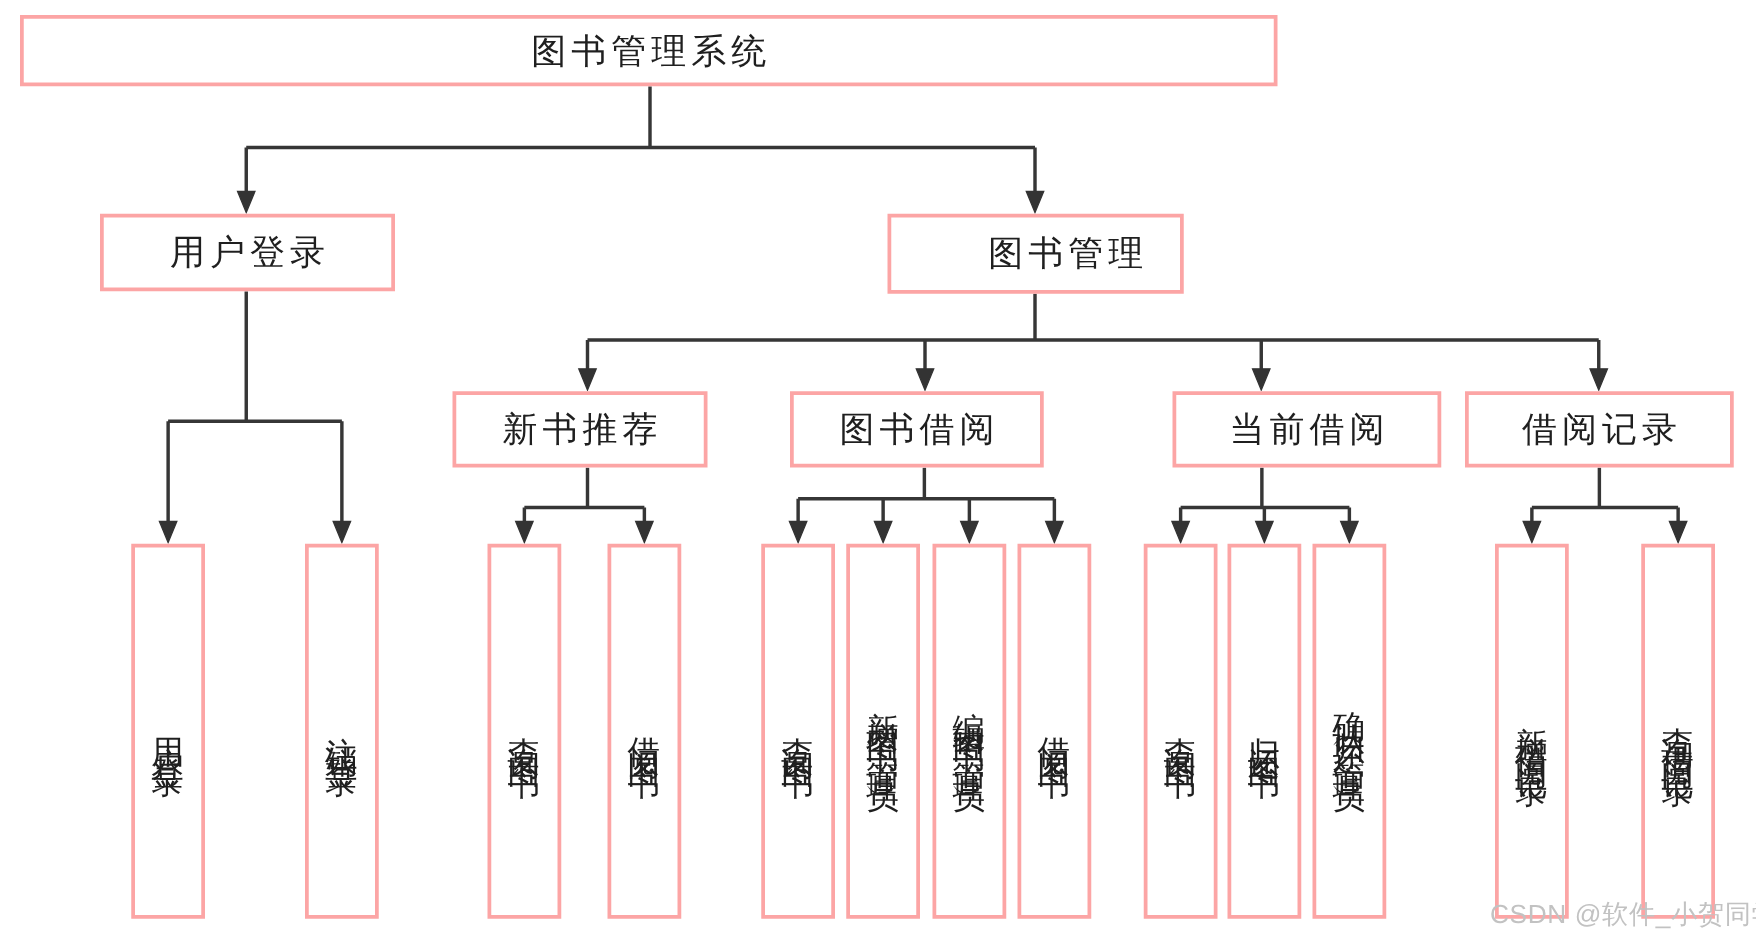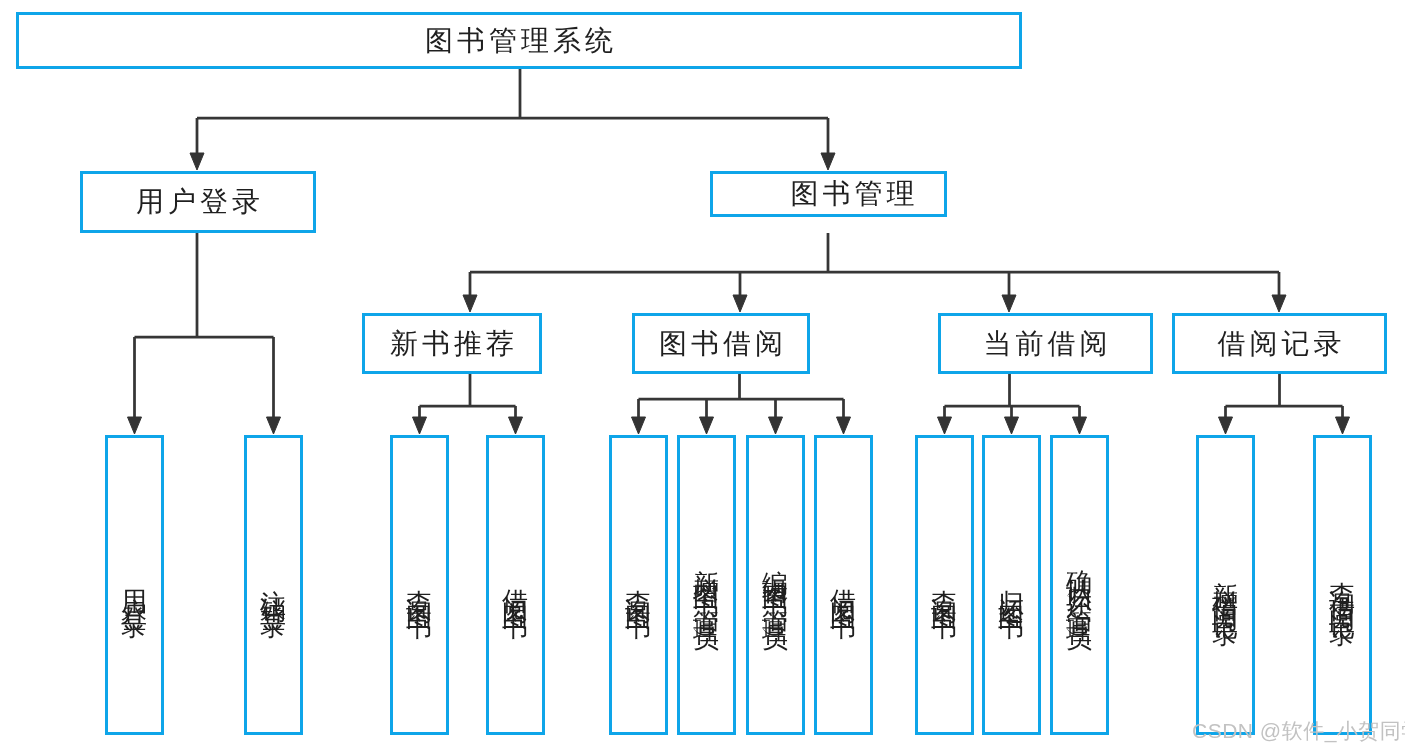--- a/index.html
+++ b/index.html
@@ -16,21 +16,21 @@
   }
   .wires {
     position: absolute; left: 0; top: 0;
     width: 1405px; height: 747px;
   }
   .wires path { stroke: #363636; stroke-width: 2.75; fill: none; }
   .wires polygon { fill: #333333; stroke: #333333; }
   .hbox, .vbox {
     position: absolute;
     background: #ffffff;
-    border: 3px solid #0ea5e9;
+    border: 3px solid #fca5a5;
     box-sizing: border-box;
     display: flex;
     align-items: center;
     justify-content: center;
     color: #1f1f1f;
   }
   .hbox {
     font-size: 28px;
     letter-spacing: 4px;
     text-indent: 4px;
@@ -85,24 +85,24 @@
       <polygon points="1004.5,417 1018.5,417 1011.5,434"></polygon>
       <polygon points="1072.5,417 1086.5,417 1079.5,434"></polygon>
       <polygon points="1218.5,417 1232.5,417 1225.5,434"></polygon>
       <polygon points="1335.5,417 1349.5,417 1342.5,434"></polygon>
     </g>
   </svg>
 
   <div class="hbox" style="left:16px; top:12px; width:1006px; height:57px;">图书管理系统</div>
 
   <div class="hbox" style="left:80px; top:171px; width:236px; height:62px;">用户登录</div>
-  <div class="hbox" style="left:710px; top:171px; width:237px; height:46px;padding-left:48px;">图书管理</div>
+  <div class="hbox" style="left:710px; top:171px; width:237px; height:64px;padding-left:48px;">图书管理</div>
 
-  <div class="hbox" style="left:362px; top:313px; width:180px; height:61px;">新书推荐</div>
-  <div class="hbox" style="left:632px; top:313px; width:178px; height:61px;">图书借阅</div>
+  <div class="hbox" style="left:362px; top:313px; width:204px; height:61px;">新书推荐</div>
+  <div class="hbox" style="left:632px; top:313px; width:203px; height:61px;">图书借阅</div>
   <div class="hbox" style="left:902px; top:313px; width:215px; height:61px;margin-left:36px;">当前借阅</div>
   <div class="hbox" style="left:1172px; top:313px; width:215px; height:61px;">借阅记录</div>
 
   <div class="vbox" style="left:105px; top:435px; width:59px; height:300px;">用户登录</div>
   <div class="vbox" style="left:244px; top:435px; width:59px; height:300px;">注销登录</div>
 
   <div class="vbox" style="left:390px; top:435px; width:59px; height:300px;">查询图书</div>
   <div class="vbox" style="left:486px; top:435px; width:59px; height:300px;">借阅图书</div>
 
   <div class="vbox" style="left:609px; top:435px; width:59px; height:300px;">查询图书</div>

